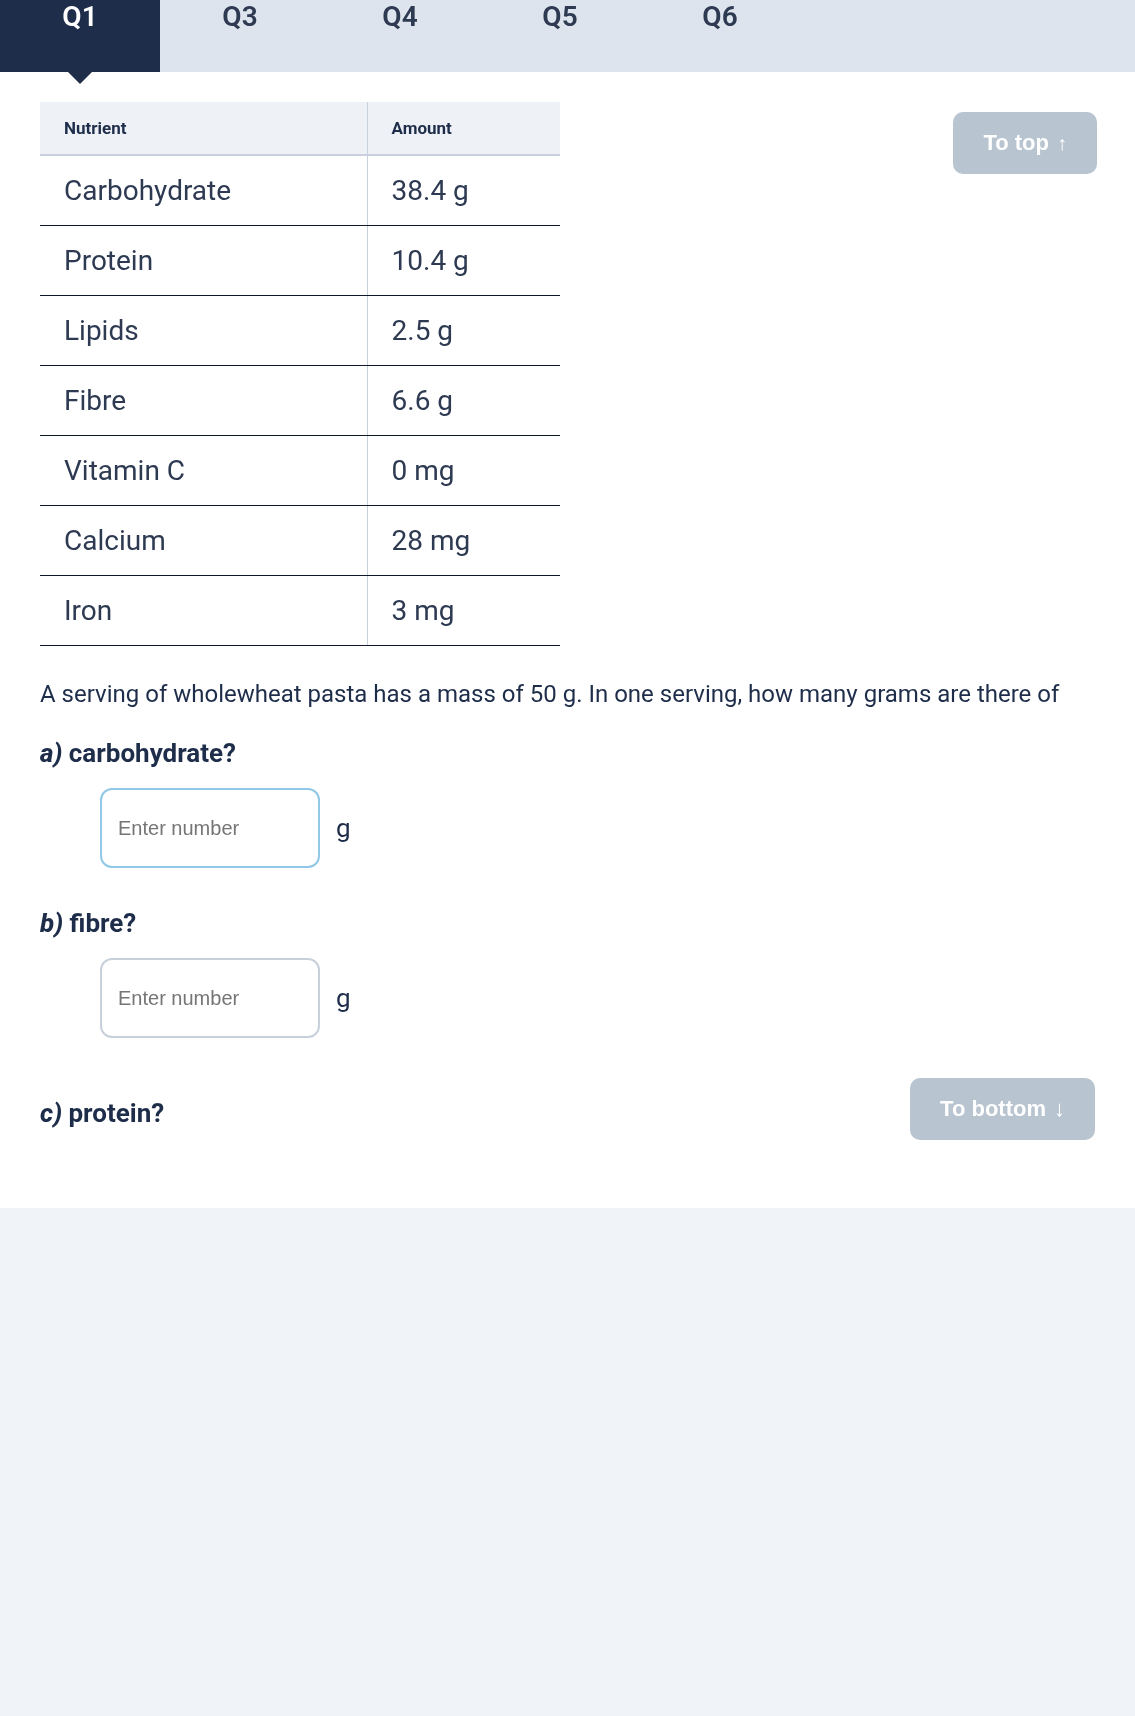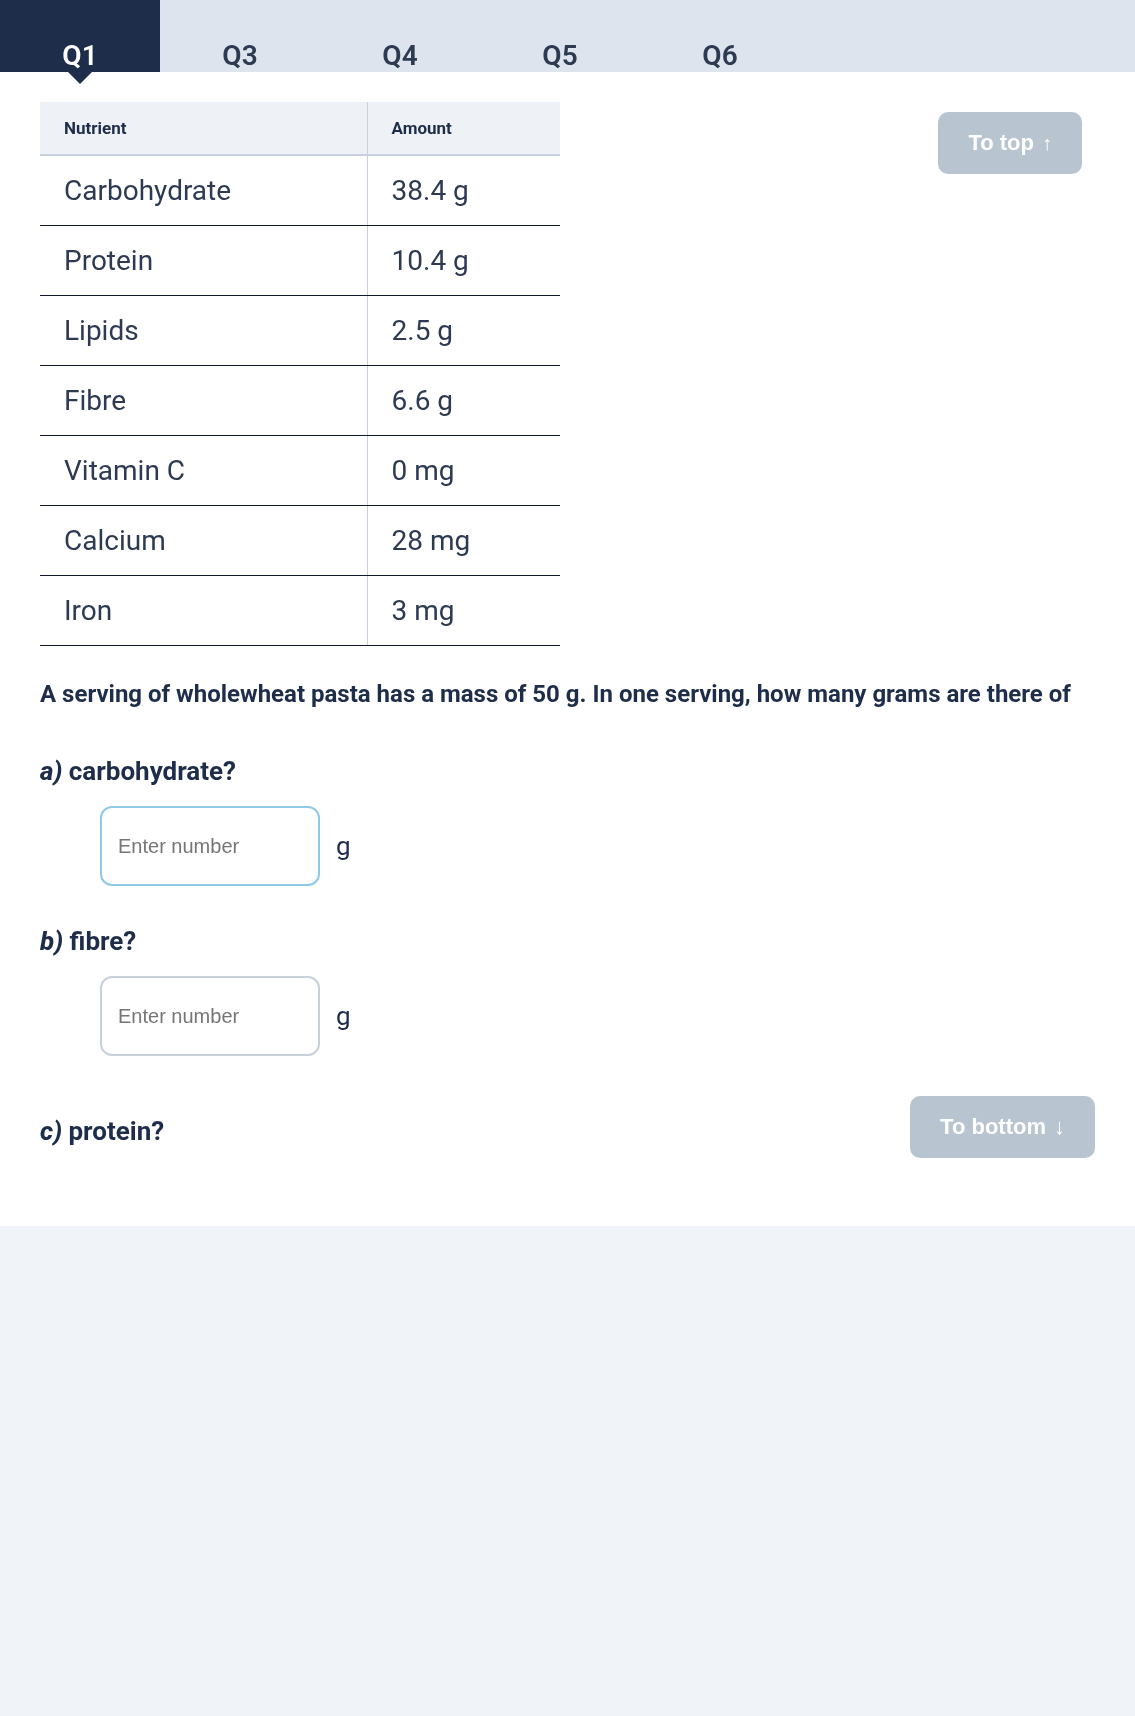--- a/index.html
+++ b/index.html
@@ -19,21 +19,21 @@
     
     .tab-bar {
       display: flex;
       background: #dde4ed;
       height: 72px;
       align-items: stretch;
     }
 
     .tab-item {
       display: flex;
-      align-items: flex-end;
+      align-items: flex-start;
       justify-content: center;
       min-width: 160px;
       padding: 0 30px;
       font-size: 28px;
       font-weight: 600;
       color: #2d3a52;
       cursor: pointer;
       position: relative;
     }
 
@@ -92,21 +92,21 @@
     }
 
     .nutrient-table td:first-child {
       border-right: 1px solid #c8d0db;
     }
 
     
     .to-top-btn {
       position: absolute;
       top: 40px;
-      right: 53px;
+      right: 38px;
       background: #b8c4d0;
       color: #ffffff;
       border: none;
       border-radius: 10px;
       padding: 18px 30px;
       font-size: 22px;
       font-weight: 600;
       cursor: pointer;
       display: flex;
       align-items: center;
@@ -115,22 +115,21 @@
 
     .to-top-btn .arrow {
       font-size: 20px;
     }
 
     
     .question-intro {
       font-size: 24px;
       color: #1e2d4a;
       line-height: 1.5;
-      margin-bottom: 44px;
-      font-weight: bold;
+      margin-bottom: 26px;
     }
 
     .question-part {
       margin-bottom: 40px;
     }
 
     .question-label {
       font-size: 26px;
       font-weight: 700;
       color: #1e2d4a;

